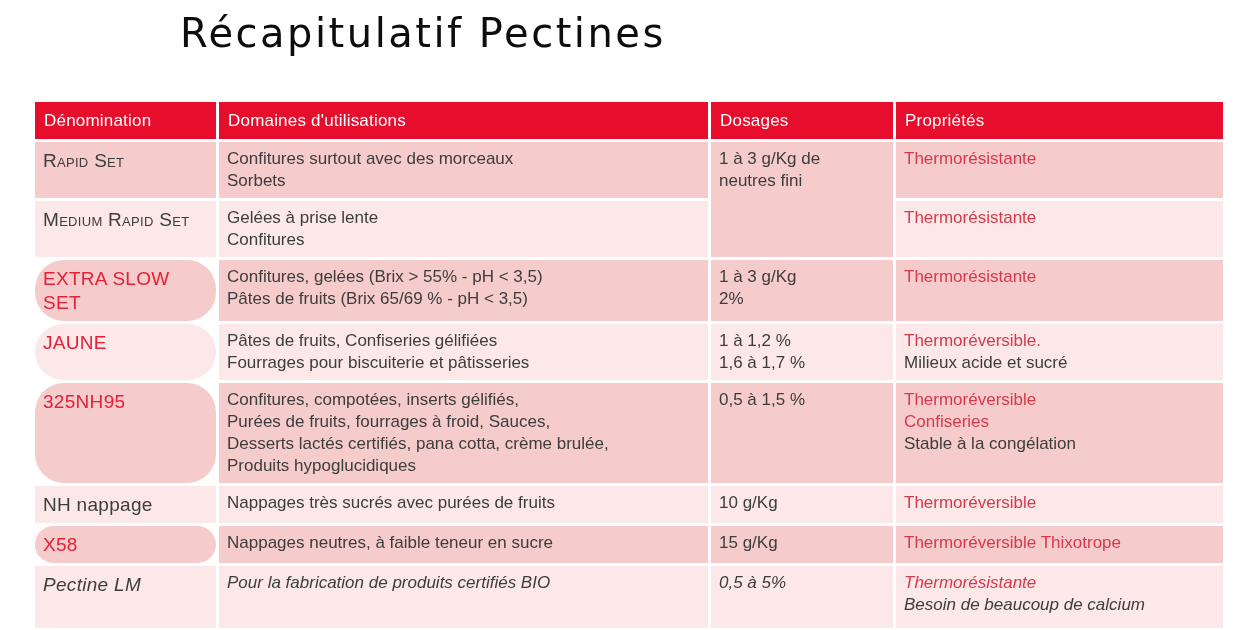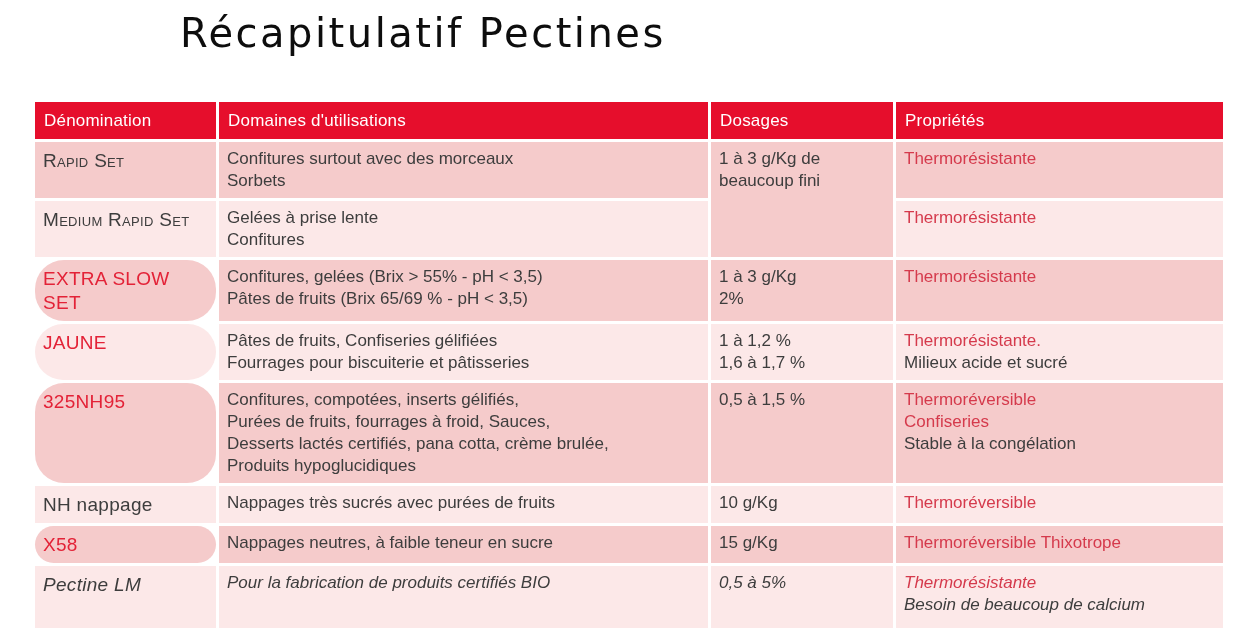--- a/index.html
+++ b/index.html
@@ -77,21 +77,21 @@
     <tbody>
 
       <tr class="dark r1">
         <td class="cell name-cell smallcaps">Rapid Set</td>
         <td class="cell domains-cell">
           <div class="line">Confitures surtout avec des morceaux</div>
           <div class="line">Sorbets</div>
         </td>
         <td class="cell dosage-cell force-dark" rowspan="2">
           <div class="line">1 à 3 g/Kg de</div>
-          <div class="line">beaucoup fini</div>
+          <div class="line">neutres fini</div>
         </td>
         <td class="cell props-cell">
           <div class="line red">Thermorésistante</div>
         </td>
       </tr>
 
       <tr class="light r2">
         <td class="cell name-cell smallcaps">Medium Rapid Set</td>
         <td class="cell domains-cell">
           <div class="line">Gelées à prise lente</div>
@@ -121,21 +121,21 @@
         <td class="cell name-cell name-red">JAUNE</td>
         <td class="cell domains-cell">
           <div class="line">Pâtes de fruits, Confiseries gélifiées</div>
           <div class="line">Fourrages pour biscuiterie et pâtisseries</div>
         </td>
         <td class="cell dosage-cell">
           <div class="line">1 à 1,2 %</div>
           <div class="line">1,6 à 1,7 %</div>
         </td>
         <td class="cell props-cell">
-          <div class="line red">Thermorésistante.</div>
+          <div class="line red">Thermoréversible.</div>
           <div class="line">Milieux acide et sucré</div>
         </td>
       </tr>
 
       <tr class="dark r5">
         <td class="cell name-cell name-red">325NH95</td>
         <td class="cell domains-cell">
           <div class="line">Confitures, compotées, inserts gélifiés,</div>
           <div class="line">Purées de fruits, fourrages à froid, Sauces,</div>
           <div class="line">Desserts lactés certifiés, pana cotta, crème brulée,</div>

